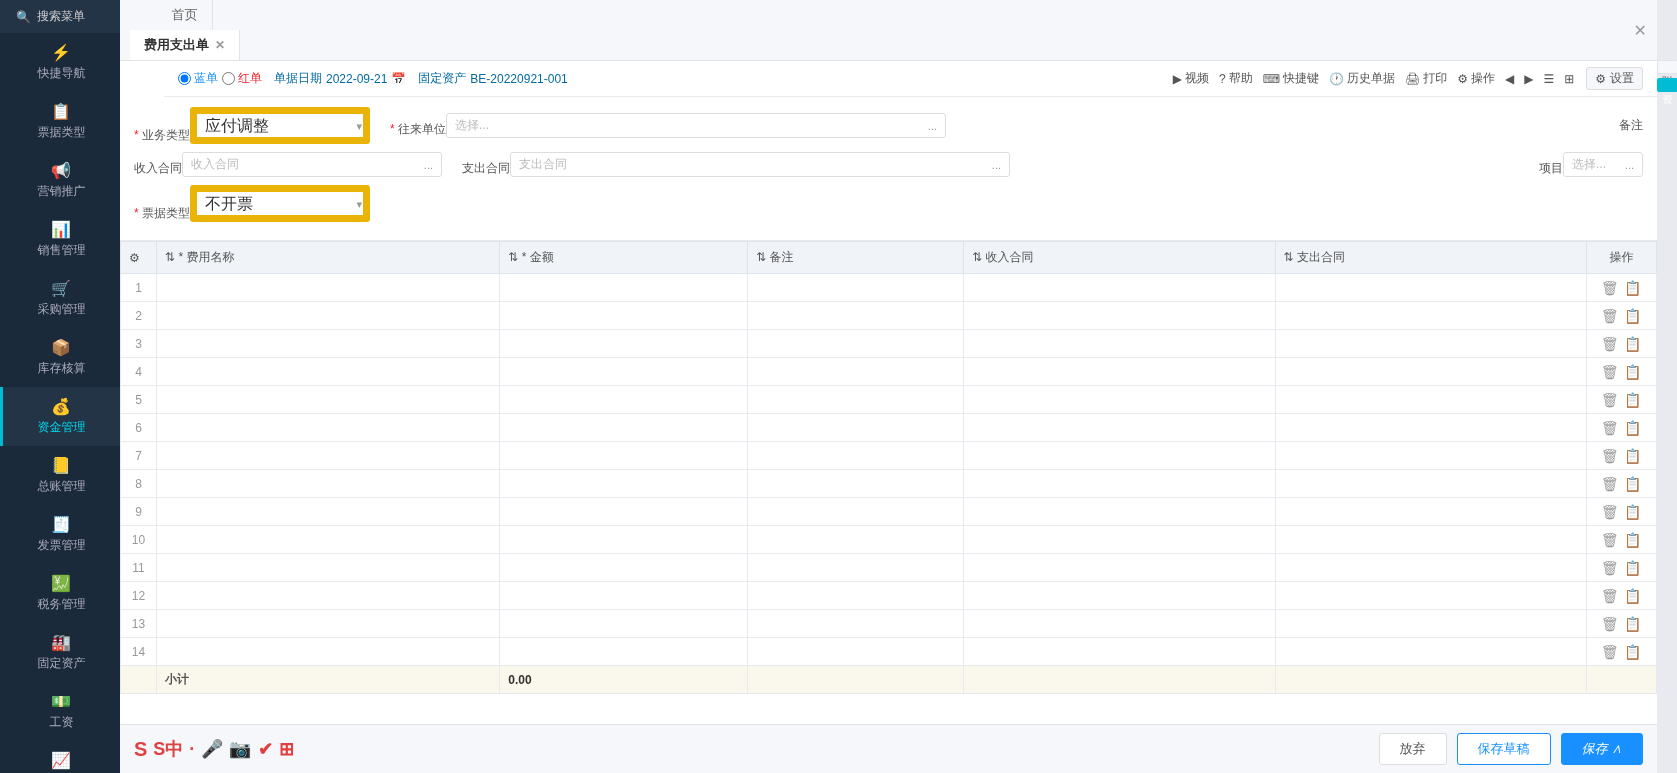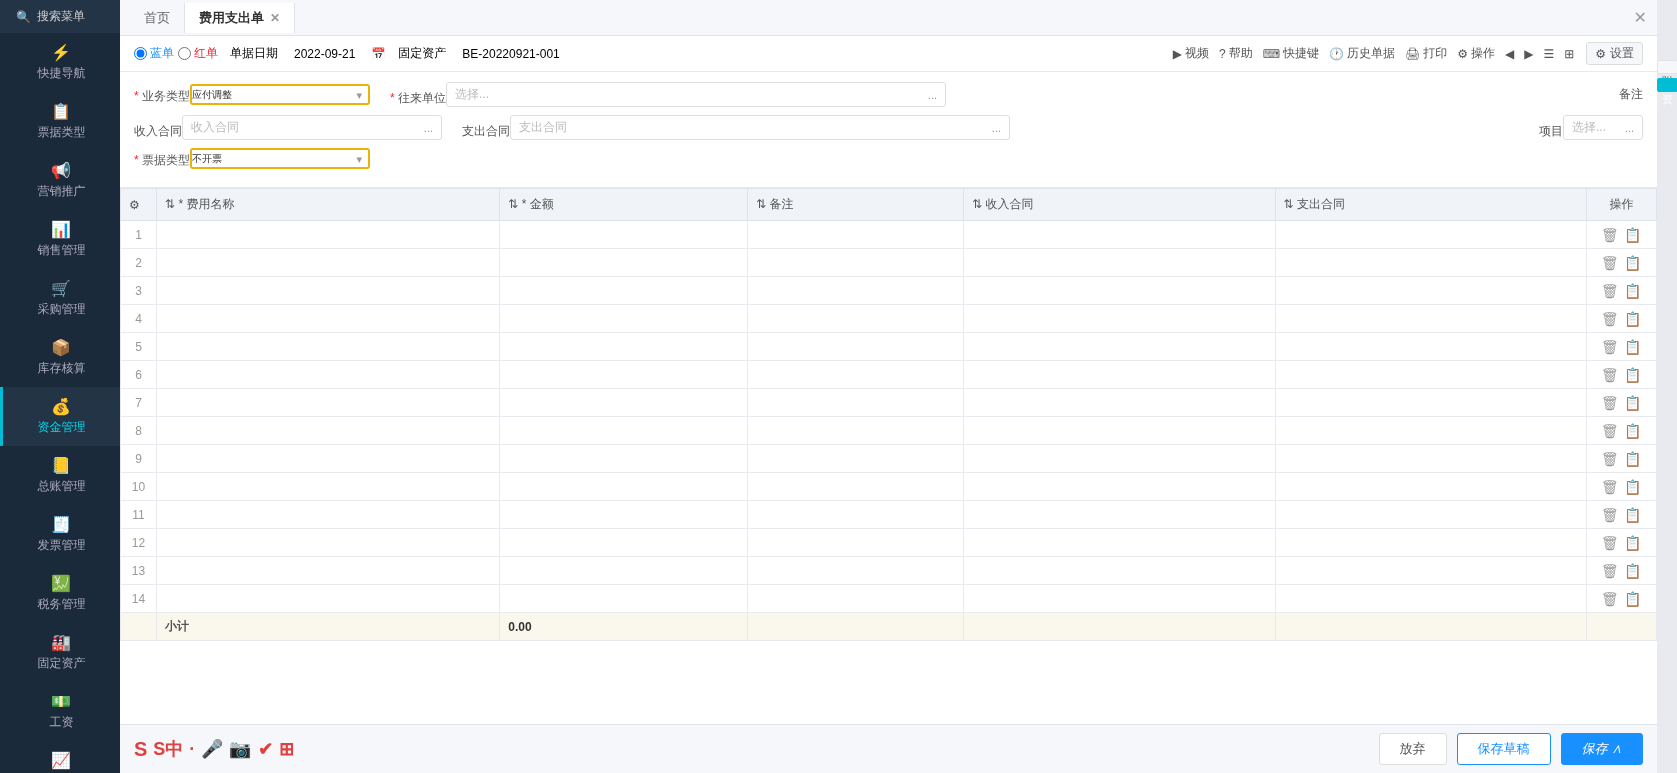--- a/index.html
+++ b/index.html
@@ -43,27 +43,27 @@
       display: flex; align-items: center; padding: 6px 14px; font-size: 13px;
       cursor: pointer; border-right: 1px solid #e0e4ea; color: #666;
     }
     .tab.active { background: #fff; color: #333; font-weight: bold; }
     .tab .tab-close { margin-left: 6px; color: #999; font-size: 12px; cursor: pointer; }
     .tab-bar-close { margin-left: auto; font-size: 16px; cursor: pointer; color: #999; }
 
     
     .toolbar {
       display: flex; align-items: center; padding: 6px 14px; background: #fff;
-      border-bottom: 1px solid #e8eaf0; font-size: 12px; gap: 12px;
+      border-bottom: 1px solid #e8eaf0; font-size: 12px; gap: 12px; margin-left: 44px;
     }
     .toolbar-radio { display: flex; align-items: center; gap: 4px; }
     .toolbar-radio label { display: flex; align-items: center; gap: 3px; cursor: pointer; }
     .toolbar-radio .blue { color: #1890ff; }
     .toolbar-radio .red { color: #f5222d; }
-    .toolbar-field { display: flex; align-items: center; gap: 16px; color: #000000; }
+    .toolbar-field { display: flex; align-items: center; gap: 4px; color: #0369a1; }
     .toolbar-right { margin-left: auto; display: flex; align-items: center; gap: 10px; color: #555; font-size: 12px; }
     .toolbar-right span { cursor: pointer; display: flex; align-items: center; gap: 3px; }
     .btn-settings {
       display: flex; align-items: center; gap: 4px; background: #f5f7fa; border: 1px solid #ddd;
       border-radius: 3px; padding: 2px 8px; cursor: pointer; font-size: 12px; color: #555;
     }
 
     
     .form-area {
       padding: 10px 14px; background: #fff; border-bottom: 1px solid #e8eaf0;
@@ -75,22 +75,22 @@
     .form-field .field-input {
       border: 1px solid #ddd; border-radius: 3px; padding: 3px 8px; font-size: 12px;
       color: #333; min-width: 120px; background: #fff; cursor: pointer;
       display: flex; align-items: center; gap: 4px;
     }
     .form-field .field-input.wide { min-width: 260px; }
     .form-field .field-input .placeholder { color: #bbb; }
     .form-field .field-input .ellipsis { color: #999; font-size: 11px; }
     .field-dropdown { position: relative; }
     .field-dropdown select {
-      border: 2px solid #eab308; border-radius: 3px; padding: 3px 28px 3px 0;
-      font-size: 10px; color: #333; background: #fff; cursor: pointer;
+      border: 7px solid #eab308; border-radius: 3px; padding: 3px 28px 3px 8px;
+      font-size: 16px; color: #333; background: #fff; cursor: pointer;
       appearance: none; min-width: 180px;
     }
     .field-dropdown::after {
       content: '▾'; position: absolute; right: 8px; top: 50%; transform: translateY(-50%);
       pointer-events: none; color: #999; font-size: 11px;
     }
 
     
     .table-container { flex: 1; overflow-y: auto; overflow-x: auto; }
     .data-table { width: 100%; border-collapse: collapse; font-size: 12px; }
@@ -192,21 +192,21 @@
       <div class="sidebar-item">
         <span class="sidebar-icon">📈</span>
                      </div>
     </div>
 
 </div>
 
 <div class="main">
 
   <div class="tab-bar">
-    <div id="tabs-container" style="display:flex;align-items:center;">
+    <div id="tabs-container" style="display:flex;align-items:center;flex-direction:column;">
         <div class="tab">
           <span>首页</span>
         </div>
         <div class="tab active">
           <span>费用支出单</span>
           <span class="tab-close">✕</span>
         </div>
       </div>
     <span class="tab-bar-close">✕</span>
   </div>

